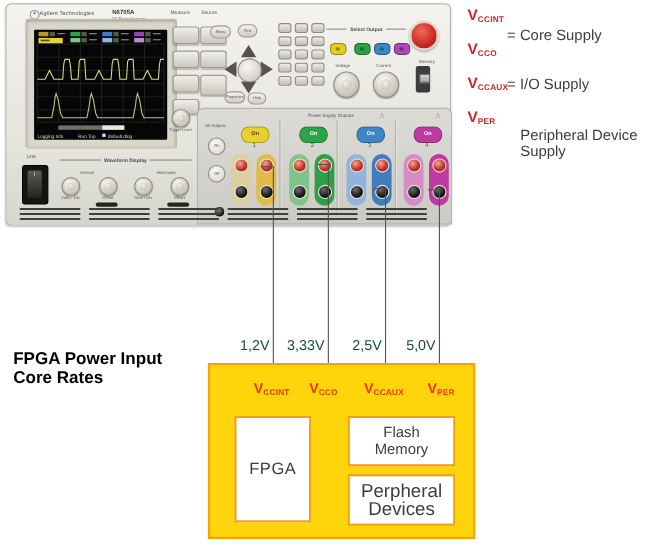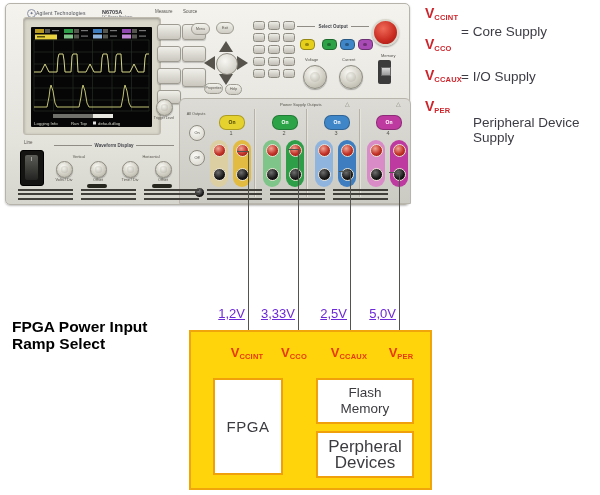--- a/index.html
+++ b/index.html
@@ -69,21 +69,21 @@
   .rocker::after{content:"I";position:absolute;left:0;right:0;top:1px;text-align:center;color:#E8E8E4;font-size:5px;}
   .jack{position:absolute;border-radius:50%;background:radial-gradient(circle at 40% 35%,#888,#111 65%);border:1px solid #CFCDC3;}
   .badge{position:absolute;height:4px;width:20px;background:#26261F;border-radius:2px;}
   .knob-label{position:absolute;font-size:3.8px;color:#55534C;text-align:center;width:32px;}
   .vent{position:absolute;top:185px;width:55px;height:13px;
     background:repeating-linear-gradient(180deg,#403F3A 0 2px,transparent 2px 4.5px);}
   .tinylabel{position:absolute;font-size:3.8px;color:#55534C;text-align:center;}
   
   .wire{position:absolute;width:1px;background:#54544E;z-index:5;}
   .stub{position:absolute;height:1px;background:#54544E;z-index:5;}
-  .vlabel{position:absolute;font-size:13px;color:#6d28d9;text-align:right;z-index:6;text-decoration:underline;}
+  .vlabel{position:absolute;font-size:13px;color:#14532d;text-align:right;z-index:6;}
   
   .board{position:absolute;left:189px;top:330px;width:243px;height:160px;background:#FFD40A;
     border:2px solid #F0A50A;box-sizing:border-box;z-index:4;}
   .rail{position:absolute;top:13px;transform:translateX(-50%);color:#E8380D;font-weight:bold;font-size:13px;white-space:nowrap;}
   .rail sub,.lg-sym sub,.rp-sym sub{font-size:7.5px;vertical-align:-2px;letter-spacing:.2px;}
   .whitebox{position:absolute;background:#fff;border:2px solid #F0A00A;box-sizing:border-box;
     display:flex;flex-direction:column;align-items:center;justify-content:center;color:#3C3C40;}
   
   .lg-sym{position:absolute;left:425px;font-size:14px;color:#CE242C;font-weight:bold;white-space:nowrap;}
   .lg-def{position:absolute;left:461px;font-size:13.5px;color:#3C3C44;white-space:nowrap;}
@@ -345,16 +345,16 @@
   <div class="lg-def" style="top:24px;">= Core Supply</div>
   <div class="lg-sym" style="top:36px;"><span>V</span><sub>CCO</sub></div>
   <div class="lg-sym" style="top:67px;"><span>V</span><sub>CCAUX</sub></div>
   <div class="lg-def" style="top:69px;">= I/O Supply</div>
   <div class="lg-sym" style="top:98px;"><span>V</span><sub>PER</sub></div>
   <div class="lg-def2" style="top:115px;">Peripheral Device</div>
   <div class="lg-def2" style="top:130px;">Supply</div>
 
   <div class="ramp-title">
     <span>FPGA Power Input</span><br>
-    <span>Ramp Select</span>
+    <span>Core Rates</span>
   </div>
 
 </div>
 
 </body></html>

